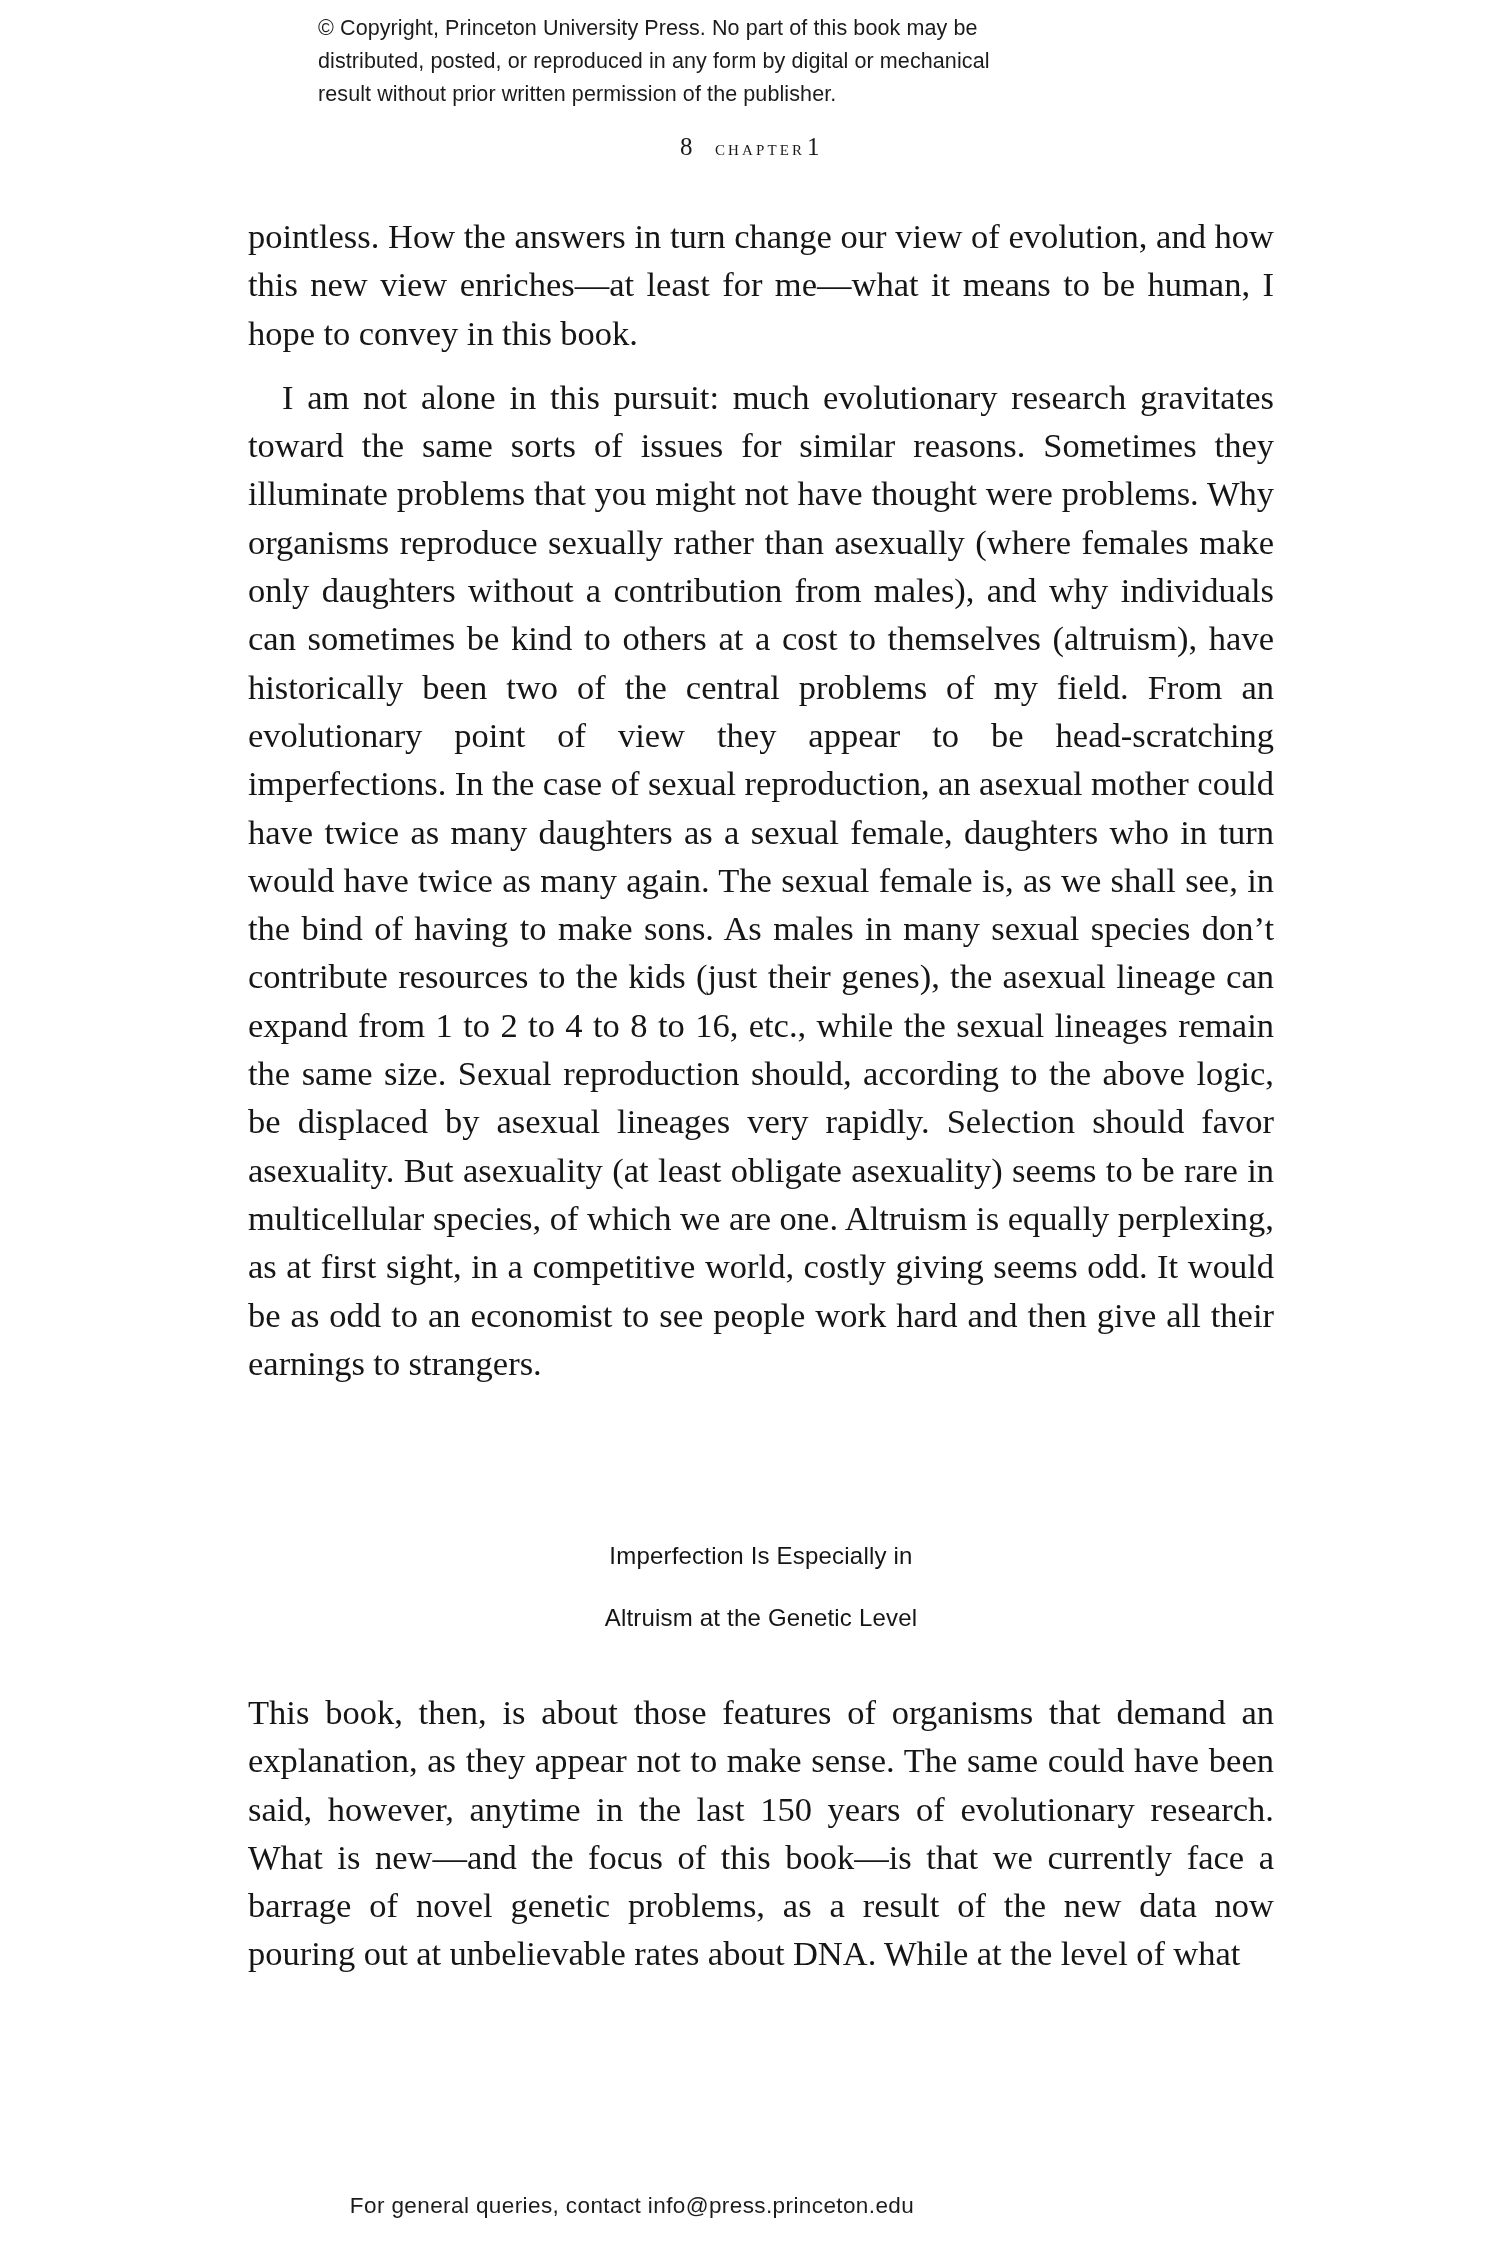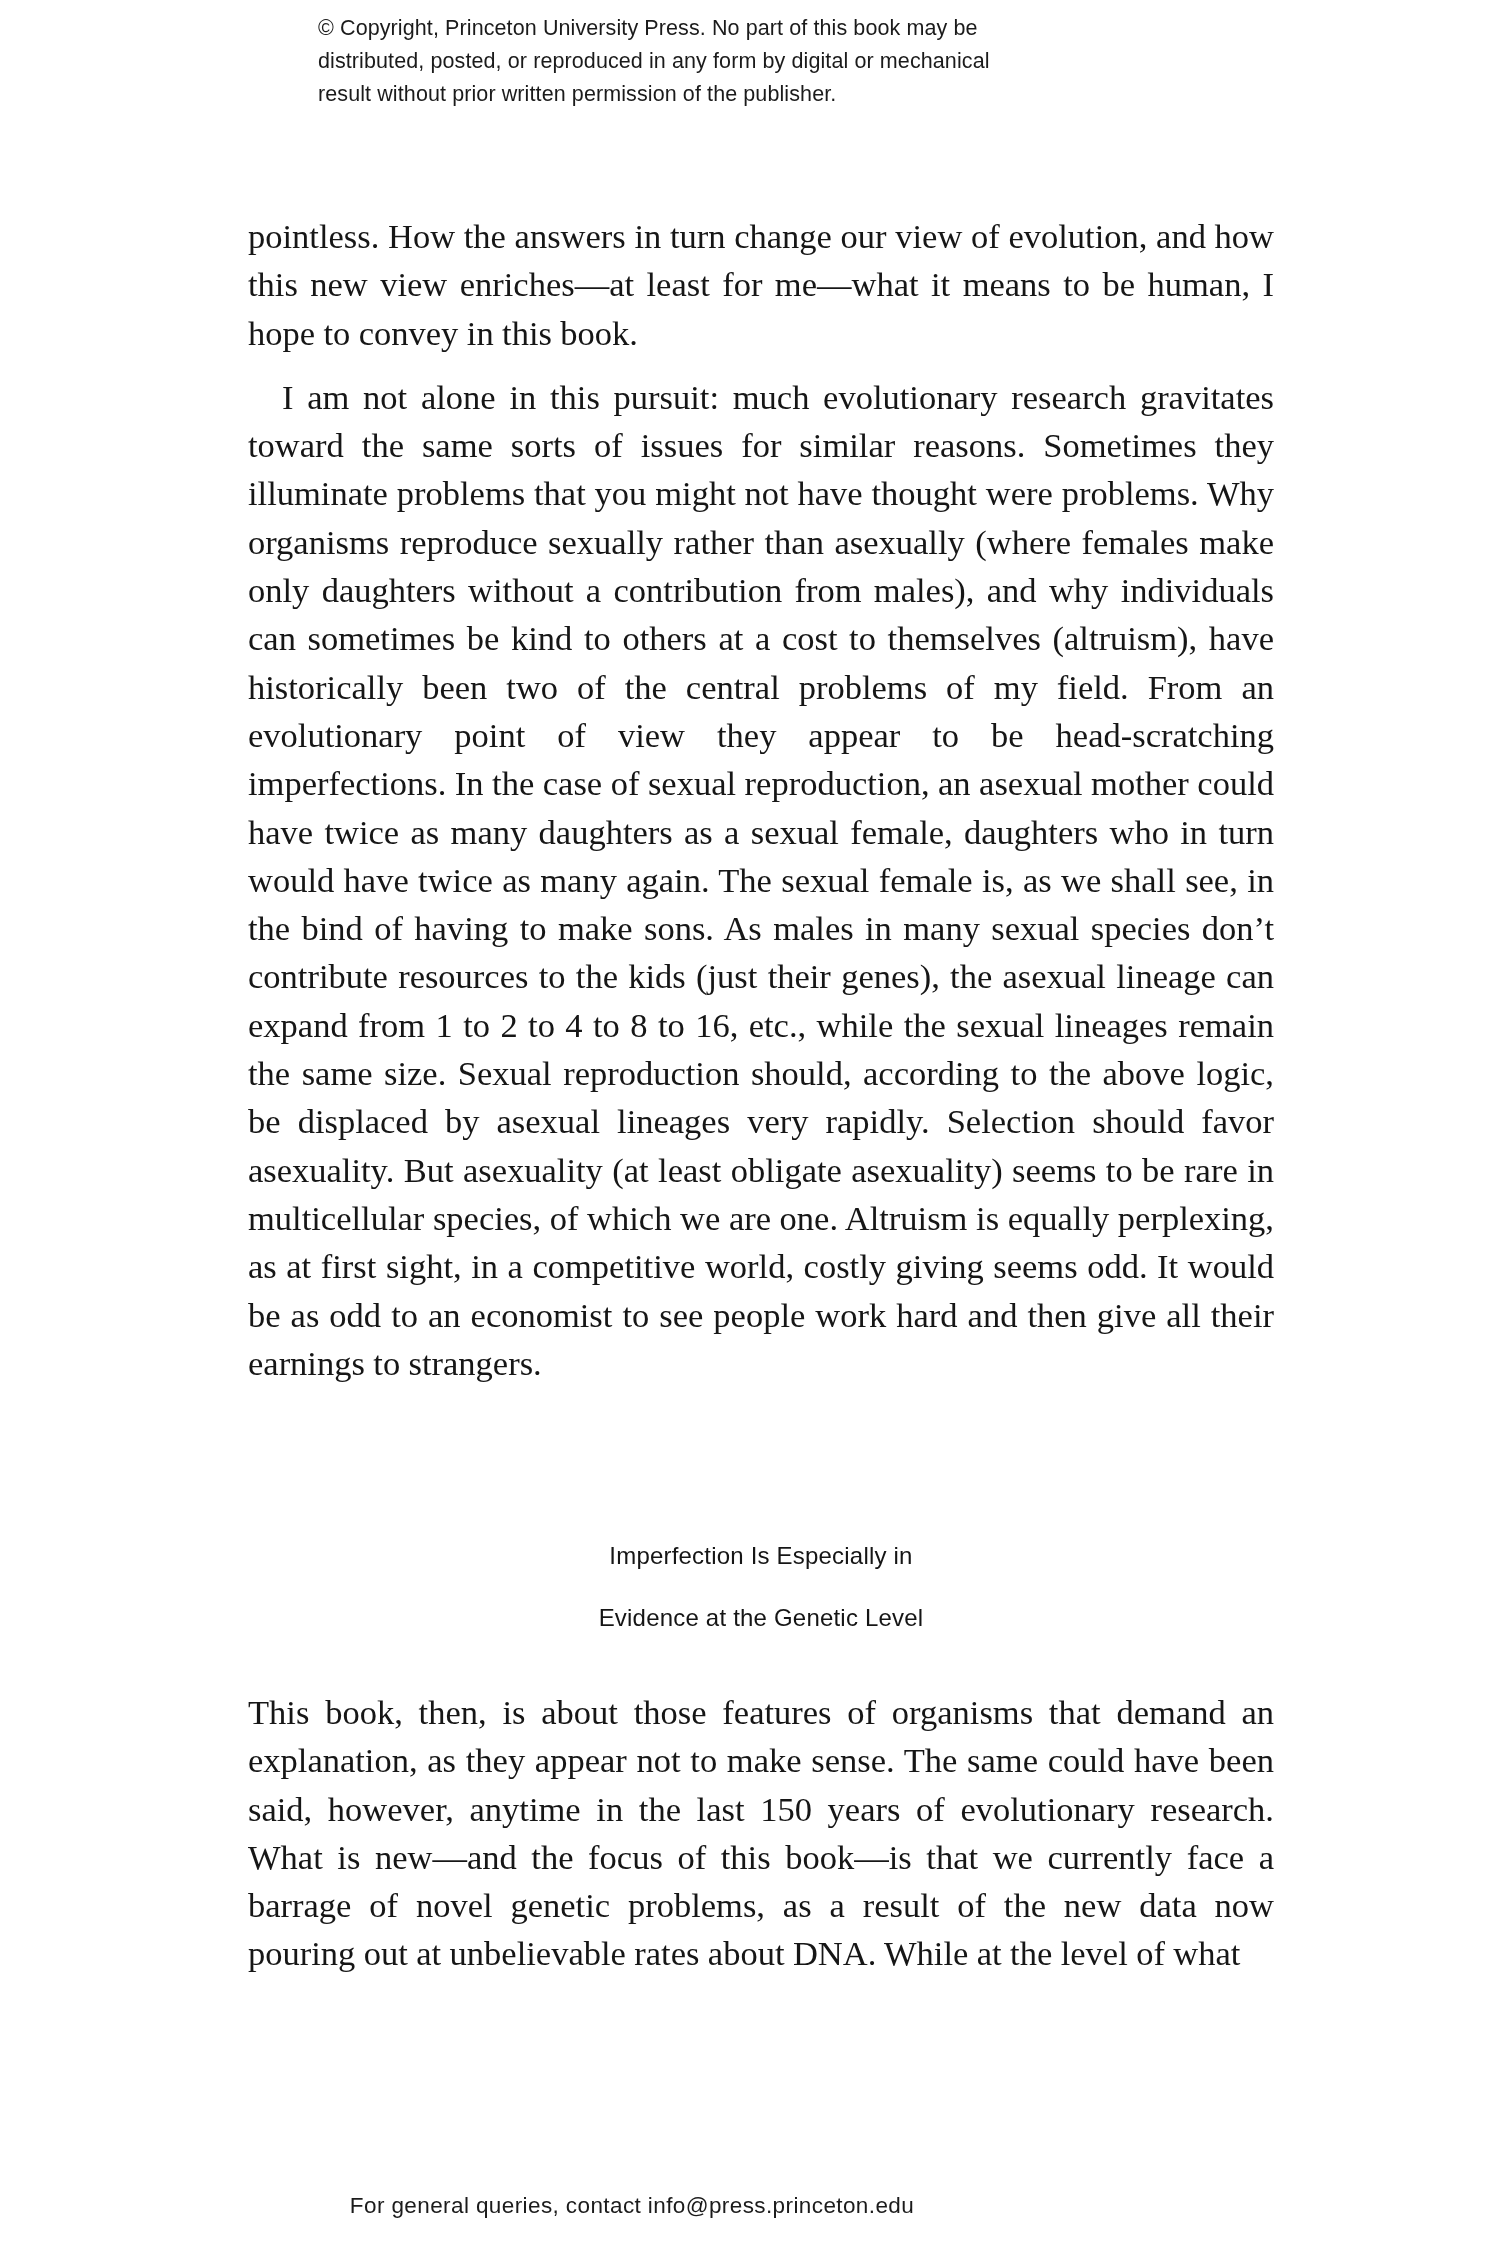--- a/index.html
+++ b/index.html
@@ -119,29 +119,32 @@
 <body>
 
 <div class="page">
 
   <div class="copyright-notice">
     <span>© Copyright, Princeton University Press. No part of this book may be</span>
     <span>distributed, posted, or reproduced in any form by digital or mechanical</span>
     <span>result without prior written permission of the publisher.</span>
   </div>
 
+  <div class="running-head">
+    <span class="folio">8</span><span class="chapter-label">chapter</span><span class="chapter-number">1</span>
+  </div>
 
   <div class="text-column">
     <p class="body-par">pointless. How the answers in turn change our view of evolution, and how this new view enriches—at least for me—what it means to be human, I hope to convey in this book.</p>
     <p class="body-par indented">I am not alone in this pursuit: much evolutionary research gravitates toward the same sorts of issues for similar reasons. Sometimes they illuminate problems that you might not have thought were problems. Why organisms reproduce sexually rather than asexually (where females make only daughters without a contribution from males), and why individuals can sometimes be kind to others at a cost to themselves (altruism), have historically been two of the central problems of my field. From an evolutionary point of view they appear to be head-scratching imperfections. In the case of sexual reproduction, an asexual mother could have twice as many daughters as a sexual female, daughters who in turn would have twice as many again. The sexual female is, as we shall see, in the bind of having to make sons. As males in many sexual species don’t contribute resources to the kids (just their genes), the asexual lineage can expand from 1 to 2 to 4 to 8 to 16, etc., while the sexual lineages remain the same size. Sexual reproduction should, according to the above logic, be displaced by asexual lineages very rapidly. Selection should favor asexuality. But asexuality (at least obligate asexuality) seems to be rare in multicellular species, of which we are one. Altruism is equally perplexing, as at first sight, in a competitive world, costly giving seems odd. It would be as odd to an economist to see people work hard and then give all their earnings to strangers.</p>
   </div>
 
   <div class="section-heading">
     <span>Imperfection Is Especially in</span>
-    <span>Evidence at the Genetic Level</span>
+    <span>Altruism at the Genetic Level</span>
   </div>
 
   <div class="text-column-lower">
     <p class="body-par">This book, then, is about those features of organisms that demand an explanation, as they appear not to make sense. The same could have been said, however, anytime in the last 150 years of evolutionary research. What is new—and the focus of this book—is that we currently face a barrage of novel genetic problems, as a result of the new data now pouring out at unbelievable rates about DNA. While at the level of what</p>
   </div>
 
   <div class="page-footer">
     <span>For general queries, contact info@press.princeton.edu</span>
   </div>
 

